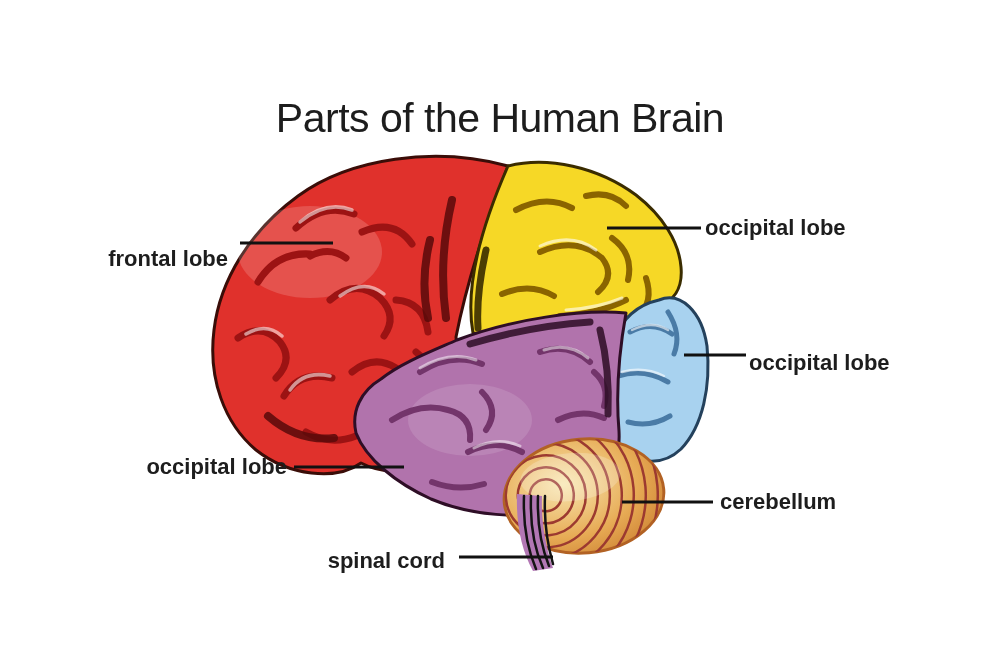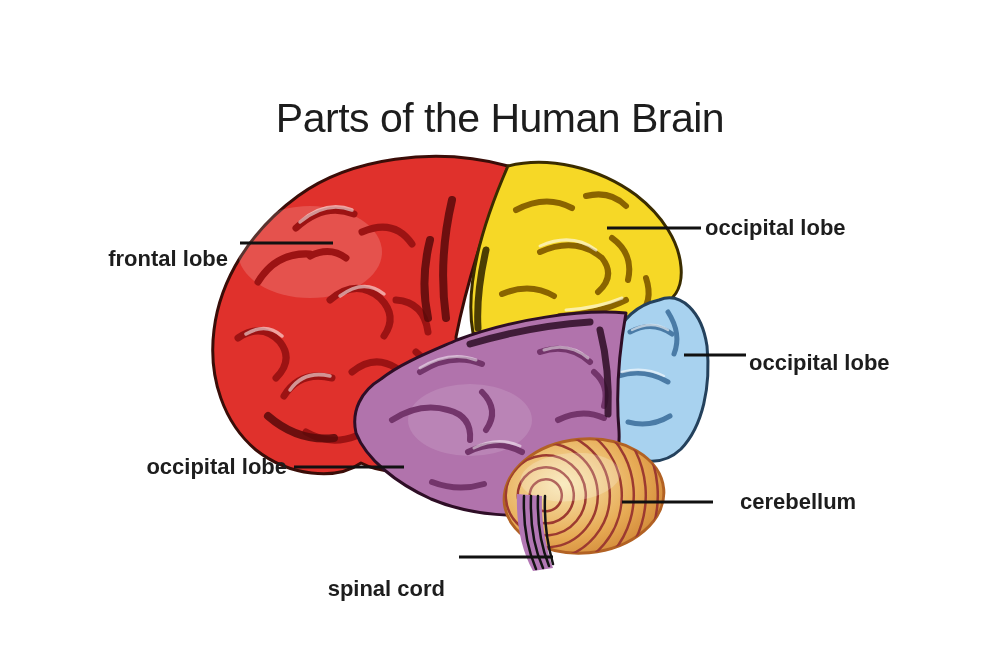--- a/index.html
+++ b/index.html
@@ -24,22 +24,22 @@
     position:absolute;
     font-size:22px;line-height:26px;
     font-weight:600;
     color:#1d1d1d;
     white-space:nowrap;
   }
   .lbl-frontal  {top:230px;right:772px;margin-top:16px;}
   .lbl-parietal {top:215px;left:705px;}
   .lbl-occipital{top:350px;left:749px;}
   .lbl-temporal {top:454px;right:713px;}
-  .lbl-cerebellum{top:489px;left:720px;margin-left:20px;}
-  .lbl-spinal   {top:576px;right:555px;}
+  .lbl-cerebellum{top:489px;left:720px;}
+  .lbl-spinal   {top:548px;right:555px;}
 </style>
 </head>
 <body>
 
 <div class="canvas">
 
   <div class="page-title">Parts of the Human Brain</div>
 
   <svg class="diagram-svg" width="1000" height="667" viewBox="0 0 1000 667">
 

